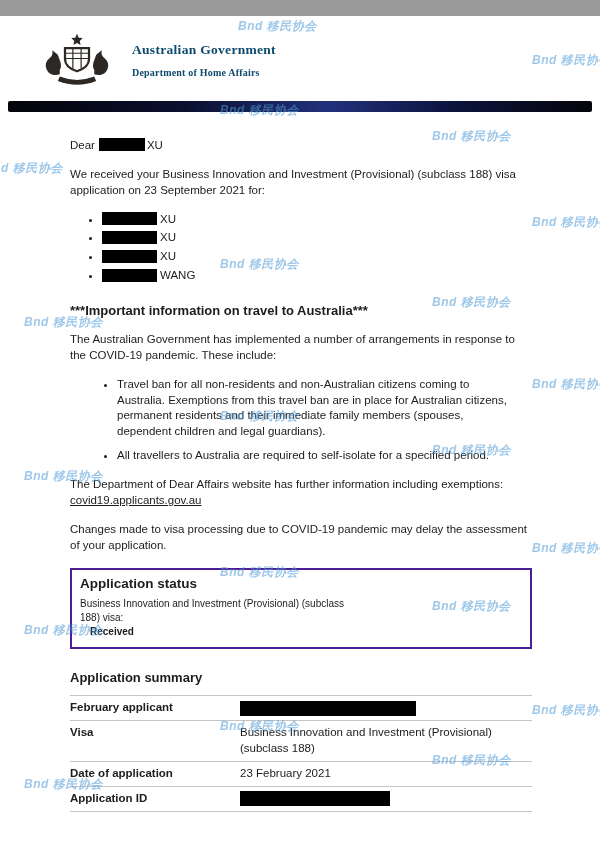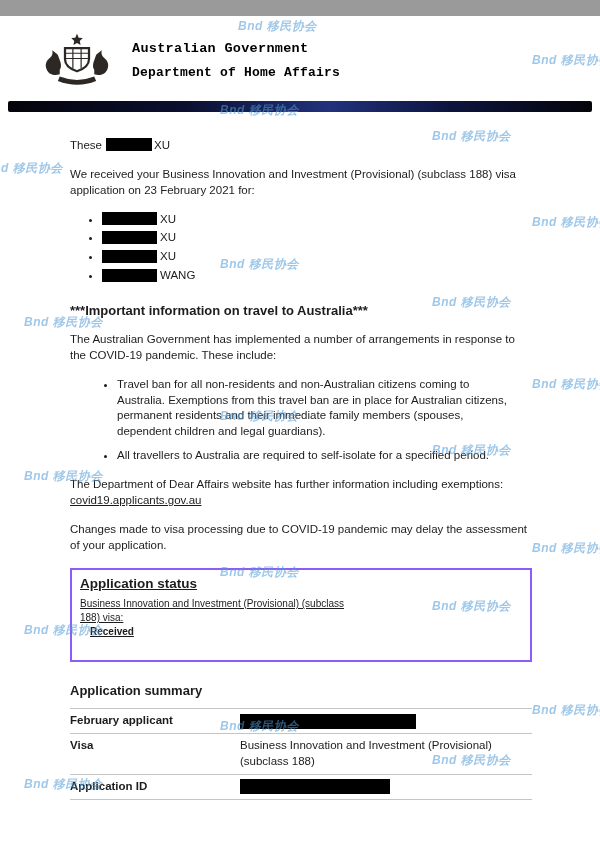--- a/index.html
+++ b/index.html
@@ -13,41 +13,41 @@
   .wm-layer { position:absolute; inset:0; pointer-events:none; z-index:5; }
   .wm {
     position:absolute; white-space:nowrap;
     font-family:"Liberation Sans", sans-serif;
     font-size:12px; font-weight:bold; font-style:italic;
     color:#4f9bd8; opacity:.55; letter-spacing:.5px;
   }
   
   .hdr { display:flex; align-items:center; padding:16px 0 0 38px; }
   .crest { width:78px; height:56px; flex:0 0 auto; }
-  .hdr-text { margin-left:16px; font-family:Liberation Mono, monospace; color:#000000; }
+  .hdr-text { margin-left:16px; font-family:Liberation Serif, serif; color:#0c4a6e; }
   .hdr-gov { font-size:13.5px; font-weight:bold; letter-spacing:.3px; }
-  .hdr-dept { font-size:13px; font-weight:bold; margin-top:9px; letter-spacing:.2px; }
+  .hdr-dept { font-size:10px; font-weight:bold; margin-top:9px; letter-spacing:.2px; }
   .hdr-bar {
     height:11px; margin:13px 8px 0 8px; border-radius:2px;
     background:linear-gradient(90deg,#04040a 0%,#0a0f2e 30%,#22317c 55%,#0d1540 75%,#04040a 100%);
   }
   
   .content { padding:26px 68px 0 70px; font-size:11.5px; line-height:1.38; color:#1c1c1c; }
   .para { margin-bottom:13px; }
   .redact { display:inline-block; background:#000; vertical-align:middle; }
   .r-sal { width:46px; height:13px; margin:0 2px 2px 4px; }
   .r-app { width:55px; height:13px; margin-right:3px; margin-bottom:2px; }
   ul.applicants { list-style:disc; margin:0 0 14px 32px; }
   ul.applicants li { margin-bottom:3px; }
   .travel-h { font-size:13px; font-weight:bold; margin:18px 0 12px 0; }
   ul.travel { list-style:disc; margin:0 0 13px 47px; padding-right:18px; }
   ul.travel li { margin-bottom:8px; }
   .weblink { color:#1c1c1c; text-decoration:underline; }
   
-  .status-box { border:2px solid #8b5cf6; padding:5px 8px 22px 8px; margin:15px 0 20px 0;text-decoration:underline; }
+  .status-box { border:2px solid #4c1d95; padding:5px 8px 9px 8px; margin:15px 0 20px 0; }
   .status-title { font-size:13.5px; font-weight:bold; margin-bottom:3px; }
   .status-row { display:flex; font-size:10px;flex-direction:column; }
   .status-visa { width:278px; }
   .status-val { font-weight:bold; margin-left:10px; }
   
   .sum-title { font-size:13px; font-weight:bold; margin-bottom:8px; }
   table.sum { width:100%; border-collapse:collapse; font-size:11.5px; }
   table.sum td { border-top:1px solid #c4c4c4; padding:4px 0 4px 0; vertical-align:top; }
   table.sum tr:last-child td { border-bottom:1px solid #c4c4c4; }
   td.lbl { font-weight:bold; width:170px; }
@@ -100,24 +100,24 @@
     <div class="hdr-text">
       <div class="hdr-gov">Australian Government</div>
       <div class="hdr-dept">Department of Home Affairs</div>
     </div>
   </div>
   <div class="hdr-bar"></div>
 
   <div class="content">
 
     <div class="para">
-      <span>These</span><span class="redact r-sal"></span><span>XU</span>
+      <span>Dear</span><span class="redact r-sal"></span><span>XU</span>
     </div>
 
-    <div class="para">We received your Business Innovation and Investment (Provisional) (subclass 188) visa application on 23 February 2021 for:</div>
+    <div class="para">We received your Business Innovation and Investment (Provisional) (subclass 188) visa application on 23 September 2021 for:</div>
 
     <ul class="applicants">
       <li><span class="redact r-app"></span><span>XU</span></li>
       <li><span class="redact r-app"></span><span>XU</span></li>
       <li><span class="redact r-app"></span><span>XU</span></li>
       <li><span class="redact r-app"></span><span>WANG</span></li>
     </ul>
 
     <div class="travel-h">***Important information on travel to Australia***</div>
 
@@ -149,20 +149,24 @@
       <tbody>
           <tr>
         <td class="lbl">February applicant</td>
         <td><span class="redact r-primary"></span></td>
       </tr>
       <tr>
         <td class="lbl">Visa</td>
         <td><span style="display:inline-block;max-width:255px;">Business Innovation and Investment (Provisional) (subclass 188)</span></td>
       </tr>
       <tr>
+        <td class="lbl">Date of application</td>
+        <td><span>23 February 2021</span></td>
+      </tr>
+      <tr>
         <td class="lbl">Application ID</td>
         <td><span class="redact r-appid"></span></td>
       </tr>
 
     </tbody>
       </table>
 
   </div>
 </div>
 

